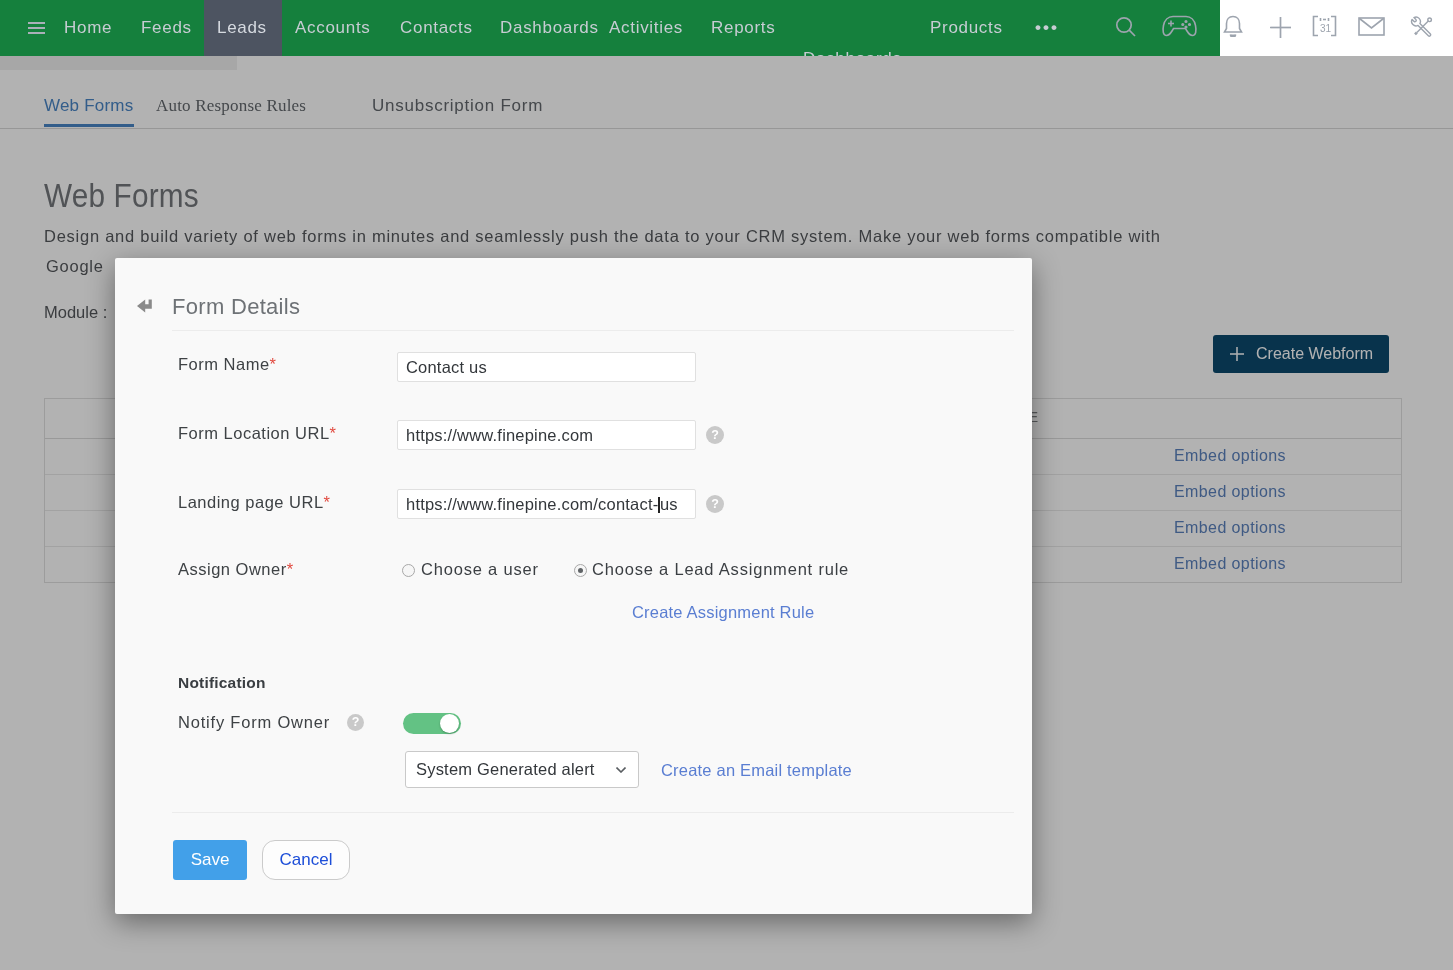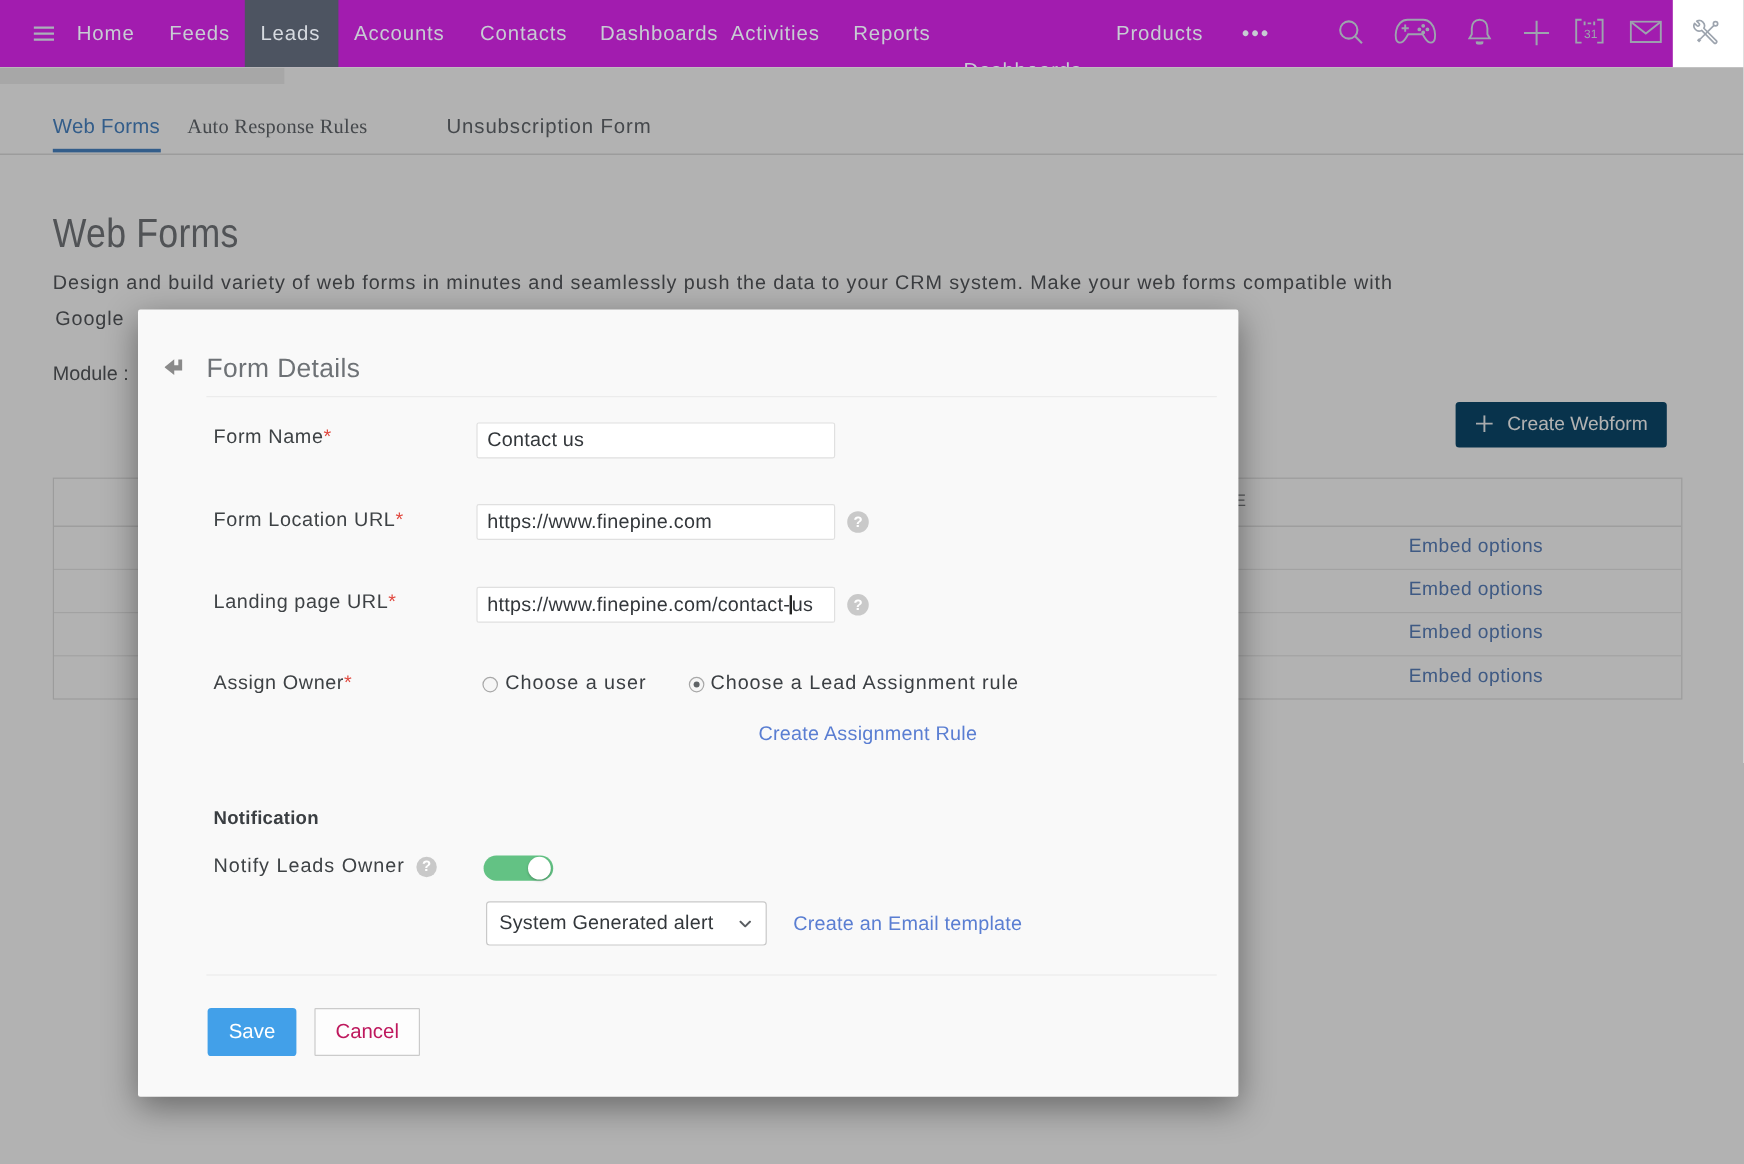--- a/index.html
+++ b/index.html
@@ -1,20 +1,20 @@
 <!DOCTYPE html>
 <html><head>
 <meta charset="utf-8">
 <style>
   * { margin:0; padding:0; box-sizing:border-box; }
   html,body { width:1453px; height:970px; overflow:hidden; }
   body { font-family:"Liberation Sans", sans-serif; position:relative; background:#fff; }
 
   
-  #nav { position:absolute; left:0; top:0; width:1394px; height:56px; background:#a21caf; }
+  #nav { position:absolute; left:0; top:0; width:1220px; height:56px; background:#15803d; }
   #nav .item { position:absolute; top:0; height:56px; line-height:56px; color:#c7ccd3; font-size:17px; letter-spacing:0.7px; white-space:nowrap; }
   #leadshl { position:absolute; left:204px; top:0; width:78px; height:56px; background:#4d5461; }
   #nav svg { position:absolute; }
 
   
   #page { position:absolute; left:0; top:56px; width:1453px; height:914px; background:#fff; }
   #strip { position:absolute; left:0; top:0; width:237px; height:14px; background:#f0f0f0; }
   #tabs { position:absolute; left:0; top:14px; width:1453px; height:59px; border-bottom:1px solid #d9d9d9; }
   #tabs .tab { position:absolute; top:26px; font-size:17px; color:#63686d; letter-spacing:0.2px; }
   #tabs .active { color:#4a86c6; }
@@ -43,21 +43,21 @@
   .minput { position:absolute; left:282px; width:299px; height:30px; background:#fff; border:1px solid #e0e0e0; border-radius:2px; font-size:16.5px; color:#33373b; line-height:28px; padding-left:8px; letter-spacing:0.2px; white-space:nowrap; }
   .help { position:absolute; width:18px; height:18px; border-radius:50%; background:#c9c9c9; color:#fff; font-size:12.5px; font-weight:bold; text-align:center; line-height:18px; }
   .mlink { position:absolute; font-size:16.5px; color:#5a7ed2; letter-spacing:0.2px; }
   .msel { position:absolute; background:#fff; border:1px solid #c9c9c9; border-radius:3px; font-size:16.5px; color:#33373b; letter-spacing:0.2px; }
   .radio { position:absolute; width:13px; height:13px; border-radius:50%; border:1.5px solid #a8a8a8; background:#f6f6f6; }
   .radio.sel::after { content:""; position:absolute; left:3px; top:3px; width:5px; height:5px; border-radius:50%; background:#5f6366; }
   .rlabel { position:absolute; font-size:16.5px; color:#3b3f43; letter-spacing:0.8px; }
   #toggle { position:absolute; left:288px; top:455px; width:58px; height:21px; border-radius:11px; background:#63c284; }
   #toggle .knob { position:absolute; left:37px; top:1px; width:19px; height:19px; border-radius:50%; background:#fff; box-shadow:0 1px 2px rgba(0,0,0,0.25); }
   #savebtn { position:absolute; left:58px; top:582px; width:74px; height:40px; background:#42a0e9; border-radius:3px; color:#fff; font-size:17px; text-align:center; line-height:40px; }
-  #cancelbtn { position:absolute; left:147px; top:582px; width:88px; height:40px; background:#fdfdfd; border:1px solid #cbcbcb; border-radius:1px; color:#be185d; font-size:17px; text-align:center; line-height:38px; }
+  #cancelbtn { position:absolute; left:147px; top:582px; width:88px; height:40px; background:#fdfdfd; border:1px solid #cbcbcb; border-radius:13px; color:#1d4ed8; font-size:17px; text-align:center; line-height:38px; }
   .chev { position:absolute; }
 </style>
 </head>
 <body>
 
 <div id="nav">
   <div id="leadshl"></div>
   <svg width="17" height="14" viewBox="0 0 17 14" style="left:28px; top:21px;">
     <g stroke="#aab0b9" stroke-width="2">
         <line x1="0" y1="2" x2="17" y2="2"></line>
@@ -175,21 +175,21 @@
 
   <div class="mlabel" style="top:302px;">Assign Owner<span class="req">*</span></div>
   <div class="radio" style="left:287px; top:306px;"></div>
   <div class="rlabel" style="left:306px; top:302px;">Choose a user</div>
   <div class="radio sel" style="left:459px; top:306px;"></div>
   <div class="rlabel" style="left:477px; top:302px;">Choose a Lead Assignment rule</div>
 
   <div class="mlink" style="left:517px; top:345px;">Create Assignment Rule</div>
 
   <div class="mlabel" style="top:416px; font-weight:bold; color:#3a3e42; font-size:15.5px; letter-spacing:0.2px;">Notification</div>
-  <div class="mlabel" style="top:455px; letter-spacing:0.8px;">Notify Leads Owner</div>
+  <div class="mlabel" style="top:455px; letter-spacing:0.8px;">Notify Form Owner</div>
   <div class="help" style="left:232px; top:456px; width:17px; height:17px; line-height:17px;">?</div>
   <div id="toggle">
       <div class="knob"></div>
     </div>
 
   <div class="msel" style="left:290px; top:493px; width:234px; height:37px; line-height:35px; padding-left:10px;">System Generated alert
     <svg class="chev" width="10" height="6" viewBox="0 0 10 6" style="right:12px; top:15px;" fill="none" stroke="#5a5e62" stroke-width="1.6">
         <polyline points="0.5,0.5 5,5 9.5,0.5"></polyline>
       </svg>
   </div>

